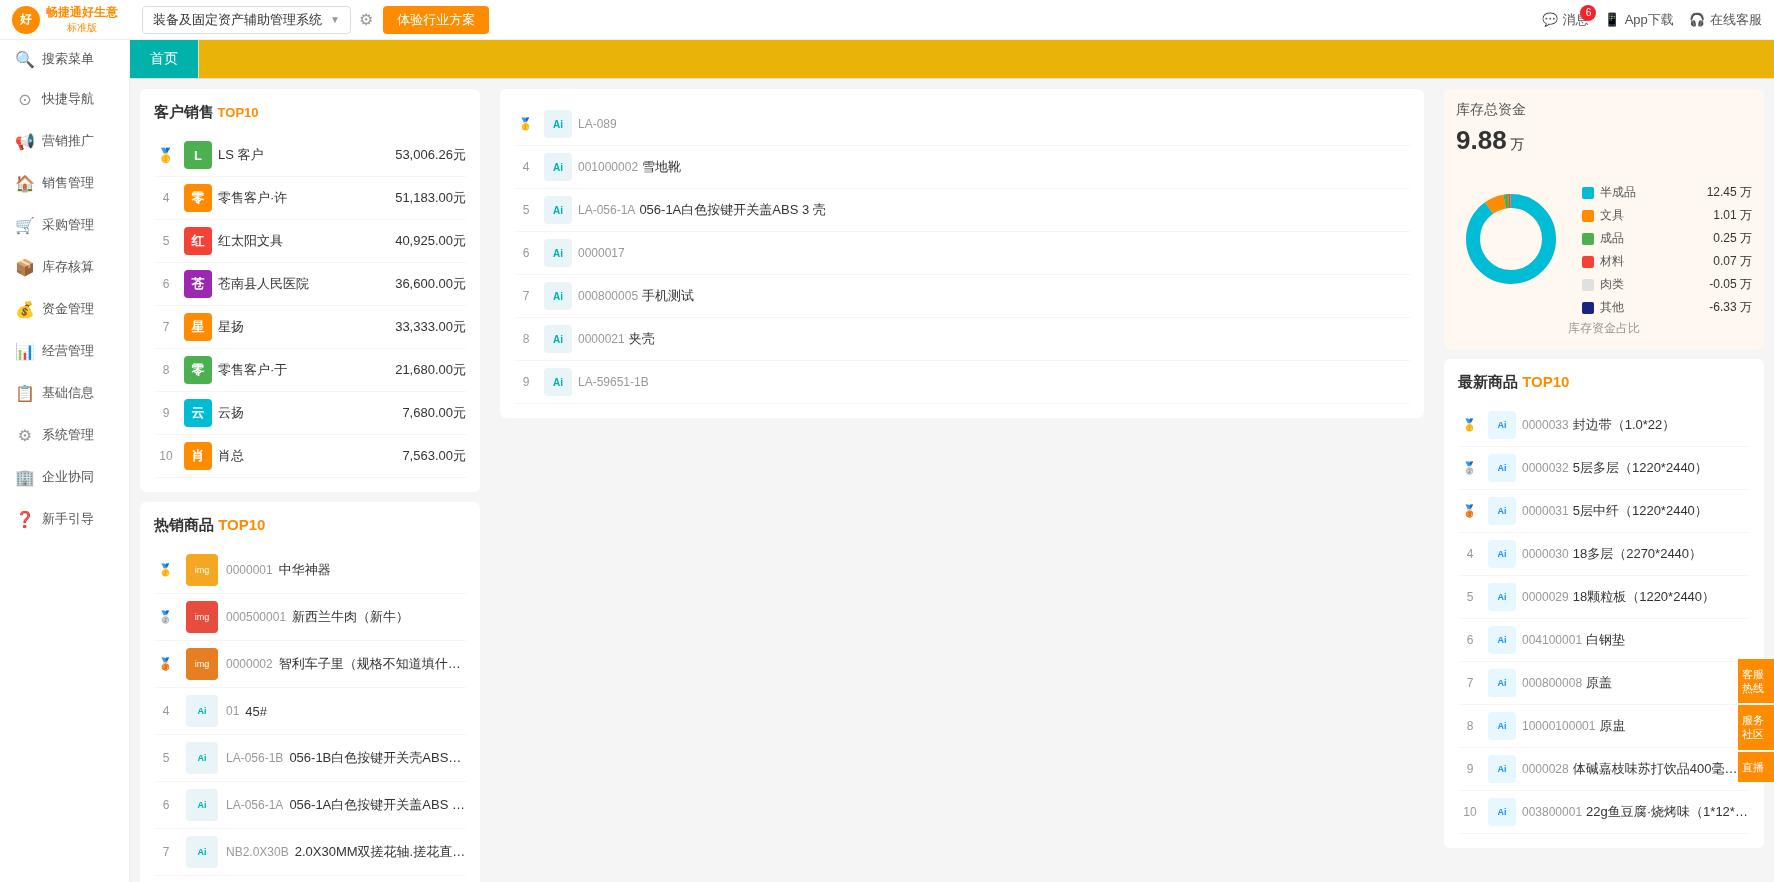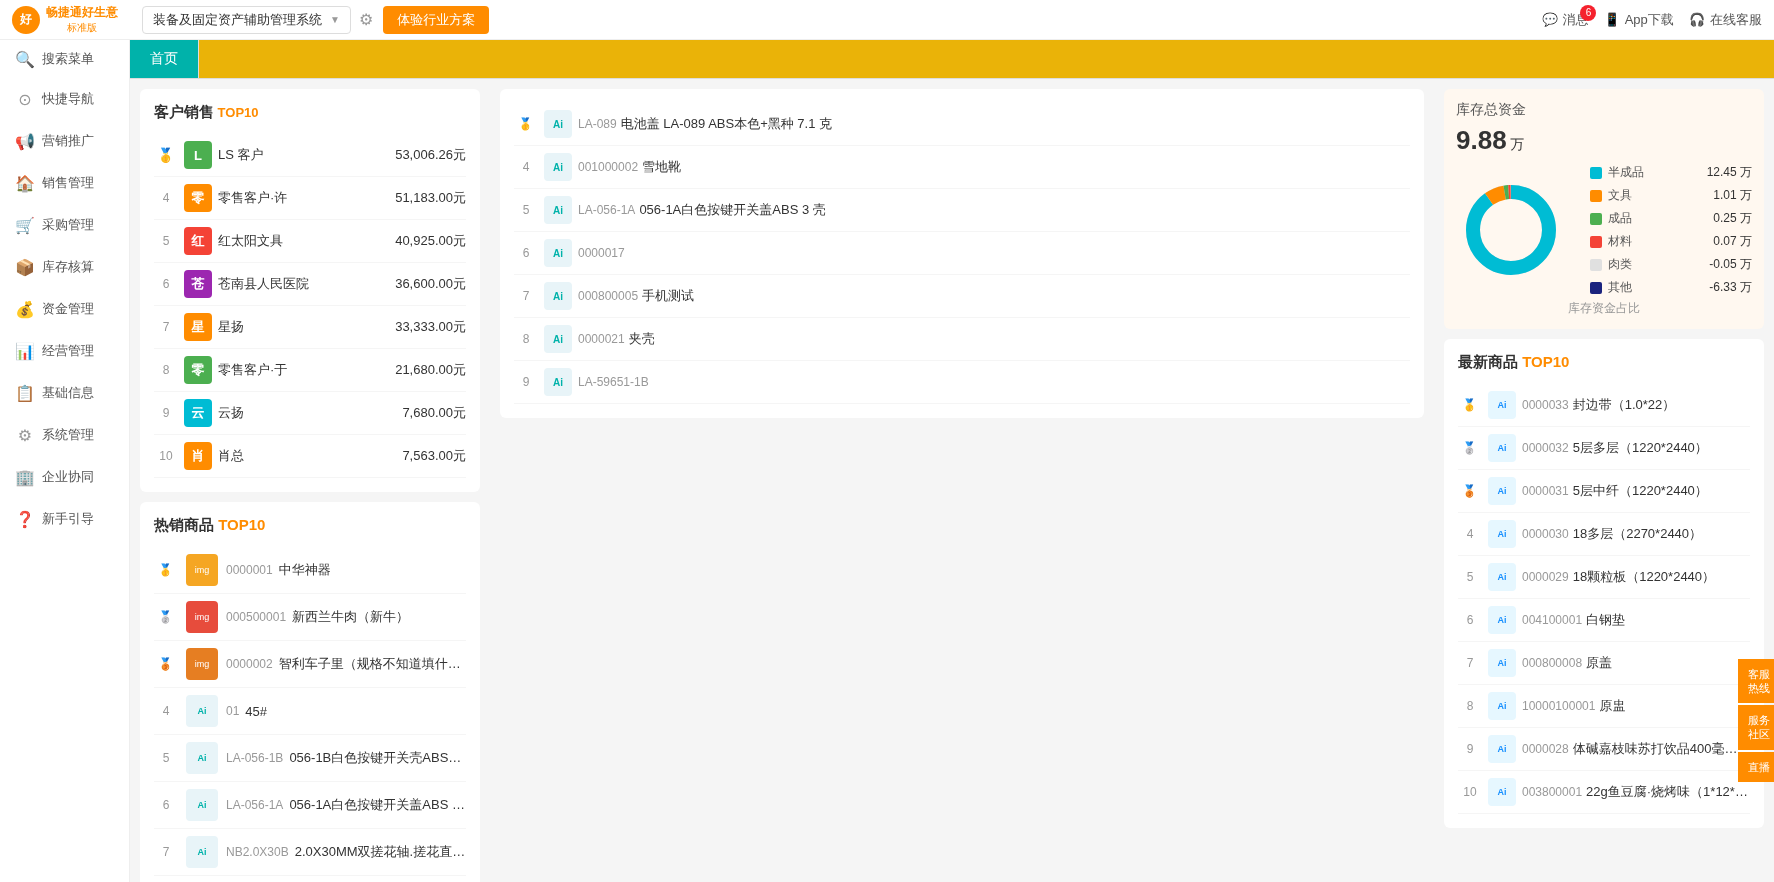--- a/index.html
+++ b/index.html
@@ -35,21 +35,21 @@
     .tab { padding: 10px 20px; cursor: pointer; font-size: 14px; color: #555; border-right: 1px solid #ddd; }
     .tab.active { background: #00b2aa; color: #fff; }
 
     
     .card { background: #fff; border-radius: 6px; padding: 14px; }
     .rank-row { display: flex; align-items: center; padding: 7px 0; border-bottom: 1px solid #f5f5f5; }
     .rank-num { width: 24px; font-size: 12px; color: #999; text-align: center; }
     .rank-badge { width: 28px; height: 28px; border-radius: 4px; display: flex; align-items: center; justify-content: center; color: #fff; font-size: 13px; font-weight: bold; margin: 0 6px; flex-shrink: 0; }
     .rank-name { flex: 1; font-size: 13px; color: #333; }
     .rank-amount { font-size: 13px; color: #333; text-align: right; }
-    .donut-container { display: flex; align-items: center; gap: 24px; margin-top: 8px; }
+    .donut-container { display: flex; gap: 16px; margin-top: 28px; }
     .legend { display: flex; flex-direction: column; gap: 6px; flex: 1; }
     .legend-item { display: flex; align-items: center; justify-content: space-between; font-size: 12px; }
     .legend-dot { width: 12px; height: 12px; border-radius: 2px; margin-right: 6px; flex-shrink: 0; }
     .legend-label { flex: 1; color: #555; }
     .legend-value { color: #333; font-size: 12px; }
 
     
     .product-row { display: flex; align-items: center; padding: 7px 0; border-bottom: 1px solid #f5f5f5; }
     .product-rank { width: 24px; font-size: 12px; color: #999; text-align: center; flex-shrink: 0; }
     .product-code { font-size: 12px; color: #999; margin-right: 6px; flex-shrink: 0; }
@@ -57,21 +57,21 @@
 
     
     .top-product-row { display: flex; align-items: center; padding: 7px 0; border-bottom: 1px solid #f5f5f5; }
     .top-product-rank { width: 24px; font-size: 12px; color: #999; text-align: center; flex-shrink: 0; }
     .top-product-img { width: 28px; height: 28px; background: #e8f4f8; border-radius: 4px; margin: 0 6px; flex-shrink: 0; display: flex; align-items: center; justify-content: center; font-size: 10px; color: #00b2aa; font-weight: bold; }
     .top-product-code { font-size: 12px; color: #999; margin-right: 4px; }
     .top-product-name { font-size: 13px; color: #333; flex: 1; overflow: hidden; text-overflow: ellipsis; white-space: nowrap; }
 
     
     .service-btns { position: fixed; right: 0; bottom: 100px; display: flex; flex-direction: column; gap: 2px; z-index: 200; }
-    .service-btn { background: #ff8c00; color: #fff; width: 36px; padding: 8px 4px; text-align: right; font-size: 11px; cursor: pointer; line-height: 1.3; }
+    .service-btn { background: #ff8c00; color: #fff; width: 36px; padding: 8px 4px; text-align: left; font-size: 11px; cursor: pointer; line-height: 1.3; }
 
     
     ::-webkit-scrollbar { width: 4px; }
     ::-webkit-scrollbar-track { background: #f1f1f1; }
     ::-webkit-scrollbar-thumb { background: #ccc; border-radius: 2px; }
 
     .medal { font-size: 14px; }
 
     .inventory-bg { background: #fff8f0; border-radius: 6px; padding: 12px; margin-bottom: 10px; }
     
@@ -294,21 +294,20 @@
           </div>
         </div>
 
         <div style="flex:1;padding:10px;overflow-y:auto;min-width:0;">
 
           <div class="card">
             <div class="top-product-row">
               <div class="top-product-rank"><span style="color:#ffd700;">🥇</span></div>
               <div class="top-product-img">Ai</div>
               <div class="top-product-code">LA-089</div>
-              <div class="top-product-name">电池盖 LA-089 ABS本色+黑种 7.1 克</div>
             </div>
             <div class="top-product-row">
               <div class="top-product-rank" style="color:#999;">4</div>
               <div class="top-product-img">Ai</div>
               <div class="top-product-code">001000002</div>
               <div class="top-product-name">雪地靴</div>
             </div>
             <div class="top-product-row">
               <div class="top-product-rank" style="color:#999;">5</div>
               <div class="top-product-img">Ai</div>

